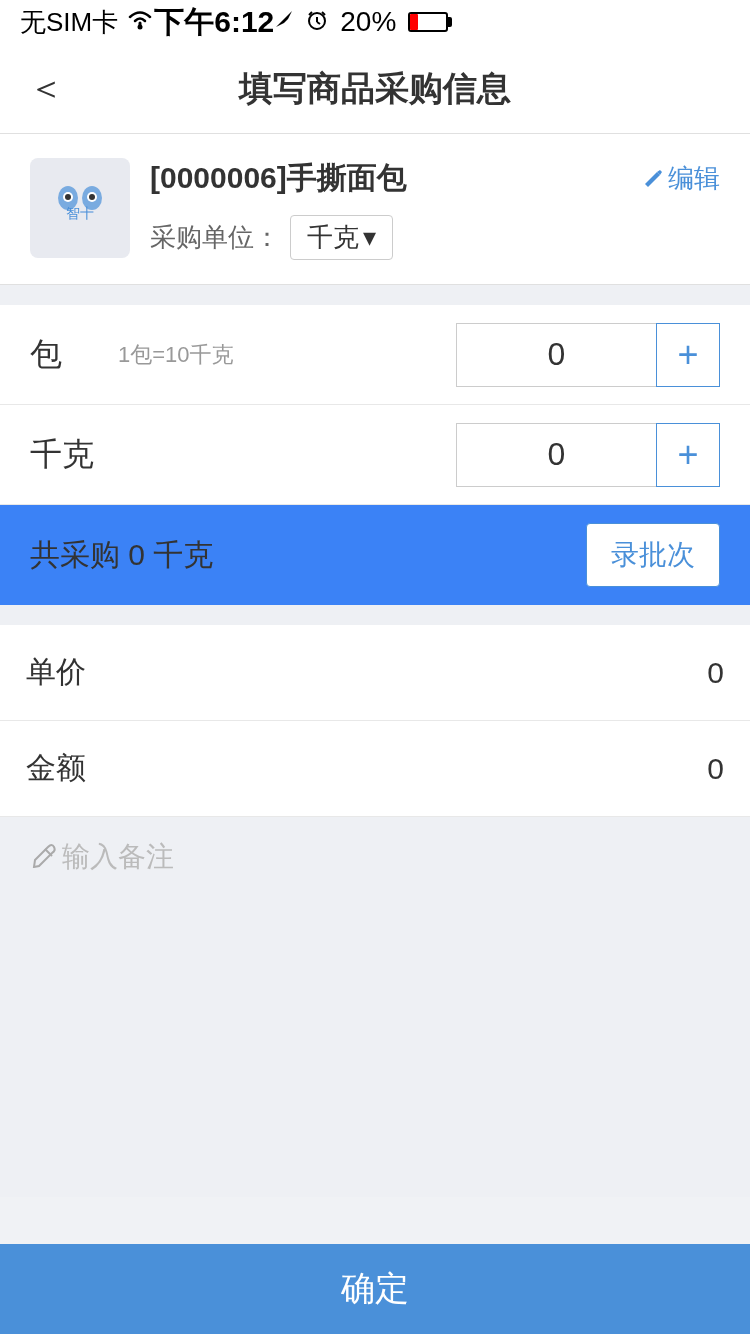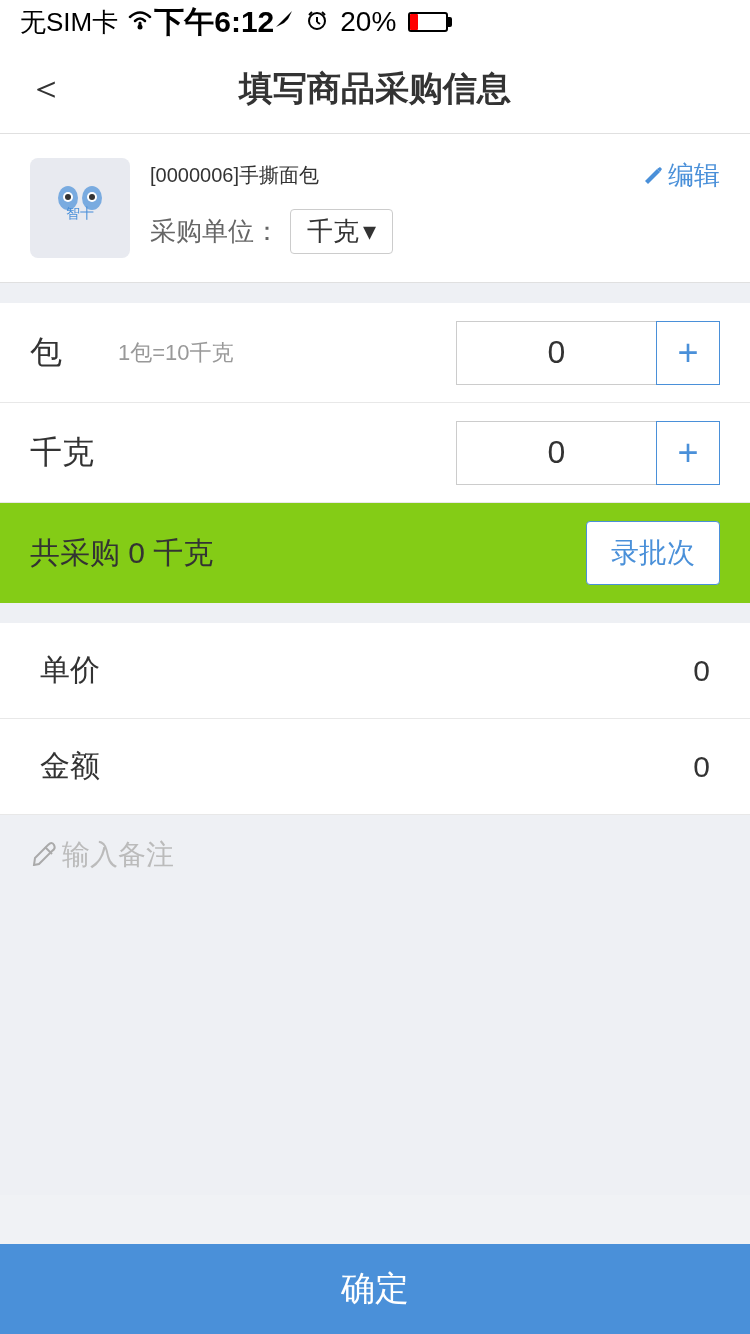--- a/index.html
+++ b/index.html
@@ -124,23 +124,23 @@
     .product-info {
       flex: 1;
     }
     .product-name-row {
       display: flex;
       align-items: center;
       justify-content: space-between;
       margin-bottom: 16px;
     }
     .product-name {
-      font-size: 20px;
-      color: #333;
-      font-weight: 400;
+      font-size: 30px;
+      color: #333;
+      font-weight: 700;
     }
     .edit-btn {
       font-size: 26px;
       color: #4a90d9;
       display: flex;
       align-items: center;
       gap: 4px;
     }
     .unit-row {
       display: flex;
@@ -230,21 +230,21 @@
       cursor: pointer;
     }
 
     
     .total-row {
       display: flex;
       align-items: center;
       justify-content: space-between;
       padding: 0 30px;
       height: 100px;
-      background: #84cc16;
+      background: #3b82f6;
     }
     .total-text {
       font-size: 30px;
       color: #333;
     }
     .batch-btn {
       border: 1px solid #4a90d9;
       color: #4a90d9;
       background: #fff;
       padding: 12px 24px;
@@ -255,21 +255,21 @@
 
     
     .price-section {
       background: #fff;
       margin-top: 0;
     }
     .price-row {
       display: flex;
       align-items: center;
       justify-content: space-between;
-      padding: 0 40px;
+      padding: 0 26px;
       height: 96px;
       border-bottom: 1px solid #e8e8e8;
       gap: 36px;
     }
     .price-label {
       font-size: 30px;
       color: #333;
     }
     .price-value {
       font-size: 30px;

